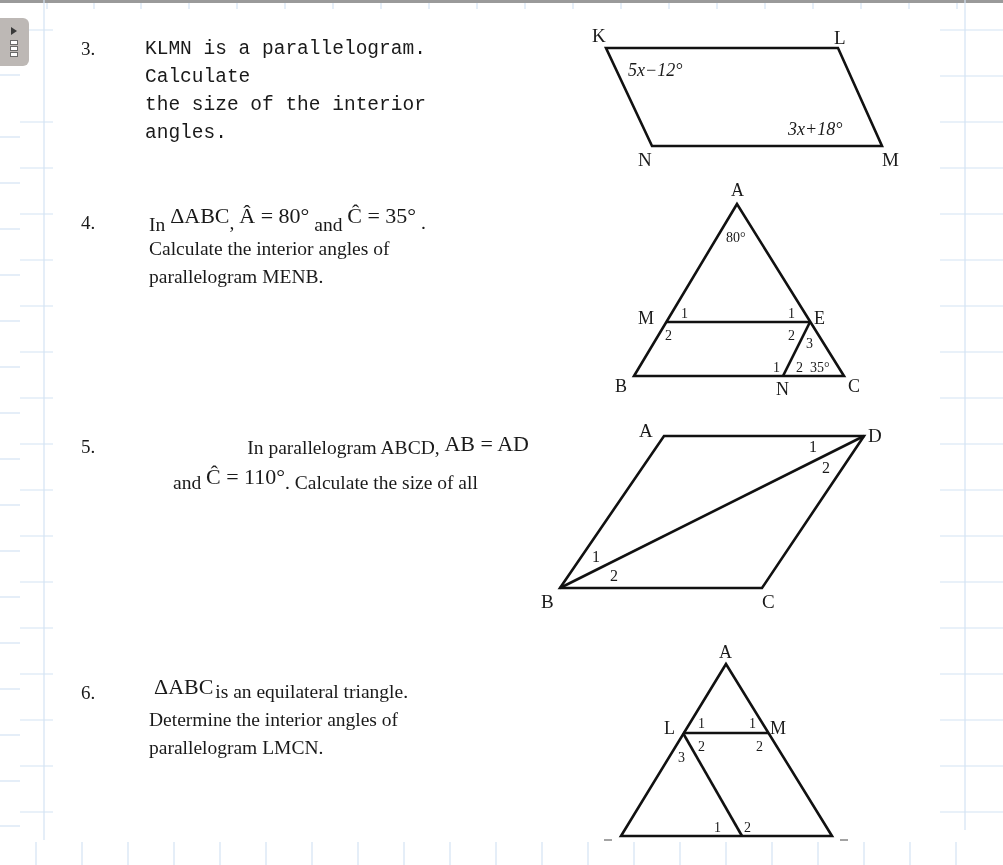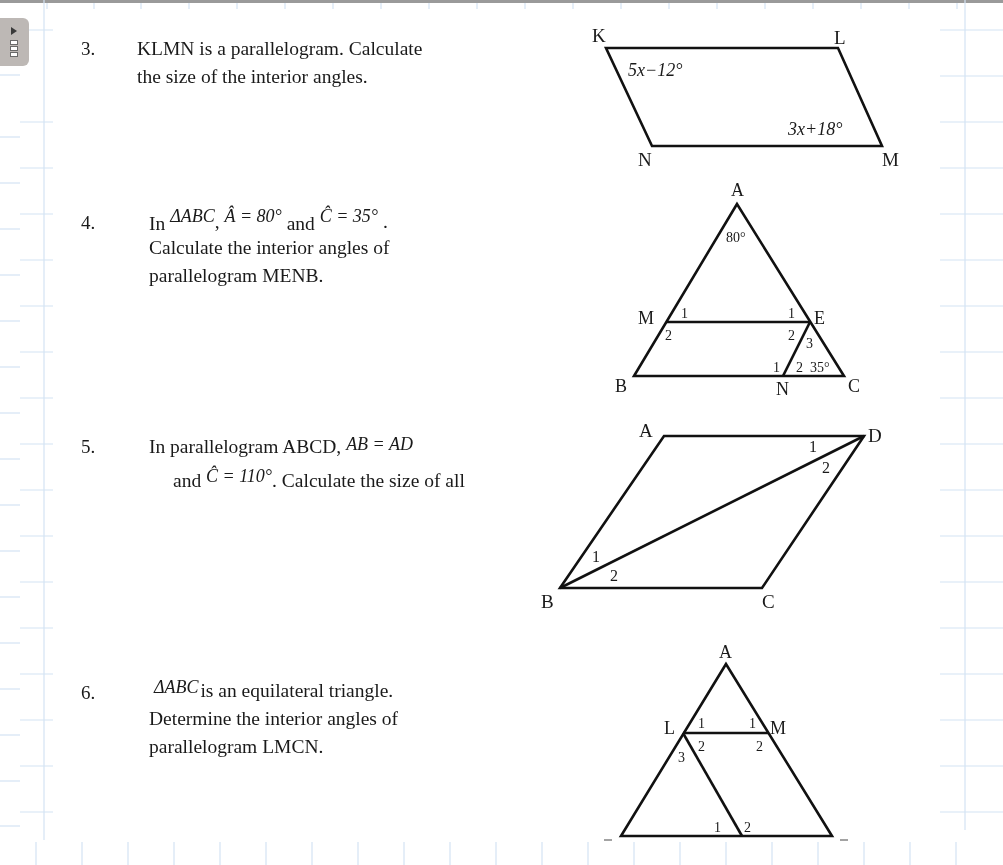--- a/index.html
+++ b/index.html
@@ -8,21 +8,21 @@
     .topbar { position:absolute; left:0; top:0; width:1003px; height:3px; background:#9a9a9a; }
     .grid-svg { position:absolute; left:0; top:0; }
     .toolwidget { position:absolute; left:0; top:18px; width:29px; height:48px; background:#bdb8b5;
                   border-radius:0 6px 6px 0; }
     .toolwidget .arrow { position:absolute; left:11px; top:9px; width:0; height:0;
                   border-top:4px solid transparent; border-bottom:4px solid transparent; border-left:6px solid #3a3a3a; }
     .toolwidget .pages { position:absolute; left:10px; top:22px; width:8px; height:14px; }
     .toolwidget .pages span { display:block; background:#fff; border:1px solid #6a6a6a; height:3px; margin-bottom:1px; }
     .qnum { position:absolute; font-size:19px; }
     .qtext { position:absolute; font-size:19.5px; line-height:28px; width:370px; }
-    .math { font-size:18px; position:relative;font-style:italic; }
+    .math { font-size:22px; position:relative; }
     .diag { position:absolute; }
     .diag text { font-family:"Liberation Serif","DejaVu Serif",serif; fill:#1a1a1a; }
   </style>
 </head>
 <body>
 
 <div class="topbar"></div>
 <svg class="grid-svg" width="1003" height="865">
   <g stroke="#d4e3f3" stroke-width="1.2">
 
@@ -135,21 +135,21 @@
   <div class="arrow"></div>
   <div class="pages">
       <span></span>
       <span></span>
       <span></span>
     </div>
 </div>
 
 <div>
   <div class="qnum" style="left:81px;top:38px;">3.</div>
-  <div class="qtext" style="left:137px;top:35px;">
+  <div class="qtext" style="left:145px;top:35px;font-family:Liberation Mono, monospace;">
     <div>KLMN is a parallelogram. Calculate</div>
     <div>the size of the interior angles.</div>
   </div>
   <svg class="diag" style="left:580px;top:20px;" width="340" height="160">
     <polygon points="26,28 258,28 302,126 72,126" fill="none" stroke="#111" stroke-width="2.6" stroke-linejoin="miter"></polygon>
     <text x="12" y="22" font-size="19">K</text>
     <text x="254" y="24" font-size="19">L</text>
     <text x="302" y="146" font-size="19">M</text>
     <text x="58" y="146" font-size="19">N</text>
     <text x="48" y="56" font-size="18" font-style="italic">5x−12°</text>
@@ -191,21 +191,21 @@
     <text x="196" y="168" font-size="14">3</text>
     <text x="163" y="192" font-size="14">1</text>
     <text x="186" y="192" font-size="14">2</text>
     <text x="200" y="192" font-size="14">35°</text>
   </svg>
 </div>
 
 <div>
   <div class="qnum" style="left:81px;top:436px;">5.</div>
   <div class="qtext" style="left:149px;top:430px;width:380px;line-height:34px;">
-    <div style="white-space:nowrap;">
+    <div style="white-space:nowrap;text-align:right;">
       <span>In parallelogram ABCD,</span>
       <span class="math" style="top:-3px;">AB = AD</span>
     </div>
     <div style="white-space:nowrap;margin-left:24px;">
       <span>and</span>
       <span class="math" style="top:-5px;">Ĉ = 110°</span><span>. Calculate the size of all</span>
     </div>
   </div>
   <svg class="diag" style="left:530px;top:415px;" width="370" height="200">
     <g stroke="#111" stroke-width="2.6" fill="none" stroke-linejoin="miter">

